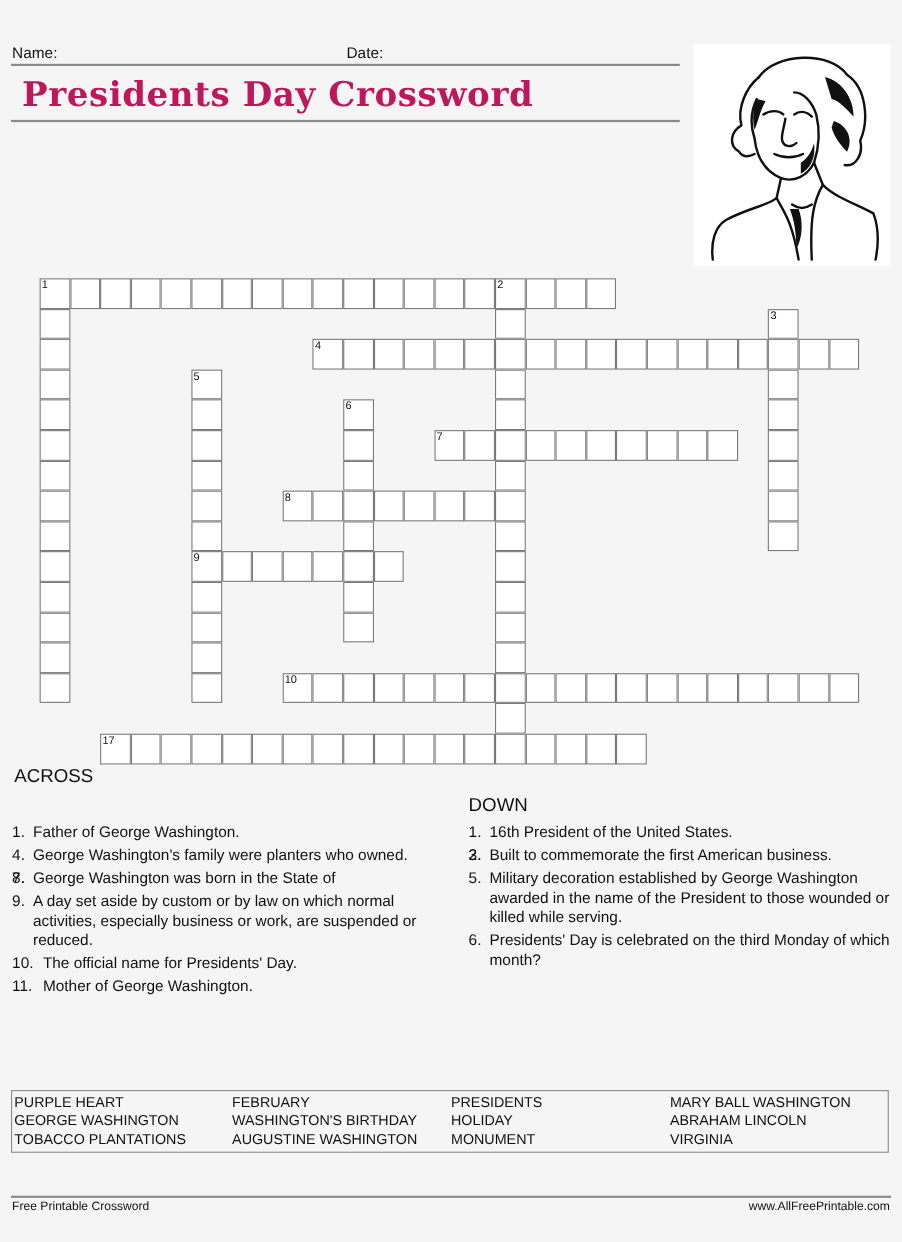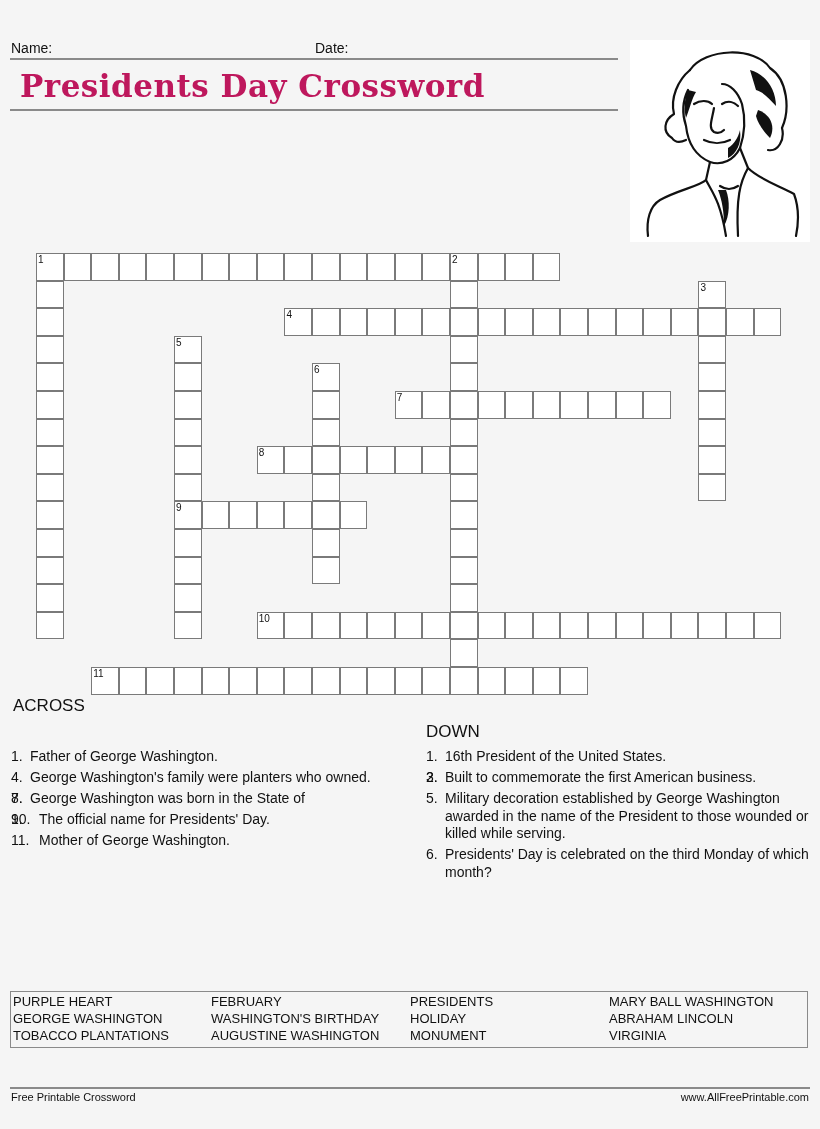--- a/index.html
+++ b/index.html
@@ -203,21 +203,21 @@
     <div class="cell" style="left: 496.8px; top: 358.8px;"></div>
     <div class="cell" style="left: 524.4px; top: 358.8px;"></div>
     <div class="cell" style="left: 552px; top: 358.8px;"></div>
     <div class="cell" style="left: 579.6px; top: 358.8px;"></div>
     <div class="cell" style="left: 607.2px; top: 358.8px;"></div>
     <div class="cell" style="left: 634.8px; top: 358.8px;"></div>
     <div class="cell" style="left: 662.4px; top: 358.8px;"></div>
     <div class="cell" style="left: 690px; top: 358.8px;"></div>
     <div class="cell" style="left: 717.6px; top: 358.8px;"></div>
     <div class="cell" style="left: 55.2px; top: 414px;">
-      <span class="num">11</span>
+      <span class="num">17</span>
     </div>
     <div class="cell" style="left: 82.8px; top: 414px;"></div>
     <div class="cell" style="left: 110.4px; top: 414px;"></div>
     <div class="cell" style="left: 138px; top: 414px;"></div>
     <div class="cell" style="left: 165.6px; top: 414px;"></div>
     <div class="cell" style="left: 193.2px; top: 414px;"></div>
     <div class="cell" style="left: 220.8px; top: 414px;"></div>
     <div class="cell" style="left: 248.4px; top: 414px;"></div>
     <div class="cell" style="left: 276px; top: 414px;"></div>
     <div class="cell" style="left: 303.6px; top: 414px;"></div>
@@ -229,21 +229,21 @@
     <div class="cell" style="left: 496.8px; top: 414px;"></div>
     <div class="cell" style="left: 524.4px; top: 414px;"></div>
   </div>
 
 <div class="abs sec-title" style="left:13px; top:696px;">ACROSS</div>
 <ol class="clues across" style="left:11px; top:748px; width:385px;">
   <li><span class="n">1.</span><span>Father of George Washington.</span></li>
   <li><span class="n">4.</span><span>George Washington's family were planters who owned.</span></li>
   <li><span class="n">7.</span></li>
   <li><span class="n">8.</span><span>George Washington was born in the State of</span></li>
-  <li><span class="n">9.</span></li>
+  <li><span class="n">9.</span><span>A day set aside by custom or by law on which normal activities, especially business or work, are suspended or reduced.</span></li>
   <li class="wide"><span class="n">10.</span><span>The official name for Presidents' Day.</span></li>
   <li class="wide"><span class="n">11.</span><span>Mother of George Washington.</span></li>
 </ol>
 
 <div class="abs sec-title" style="left:426px; top:722px;">DOWN</div>
 <ol class="clues down" style="left:426px; top:748px; width:385px;">
   <li><span class="n">1.</span><span>16th President of the United States.</span></li>
   <li><span class="n">2.</span></li>
   <li><span class="n">3.</span><span>Built to commemorate the first American business.</span></li>
   <li><span class="n">5.</span><span>Military decoration established by George Washington awarded in the name of the President to those wounded or killed while serving.</span></li>

